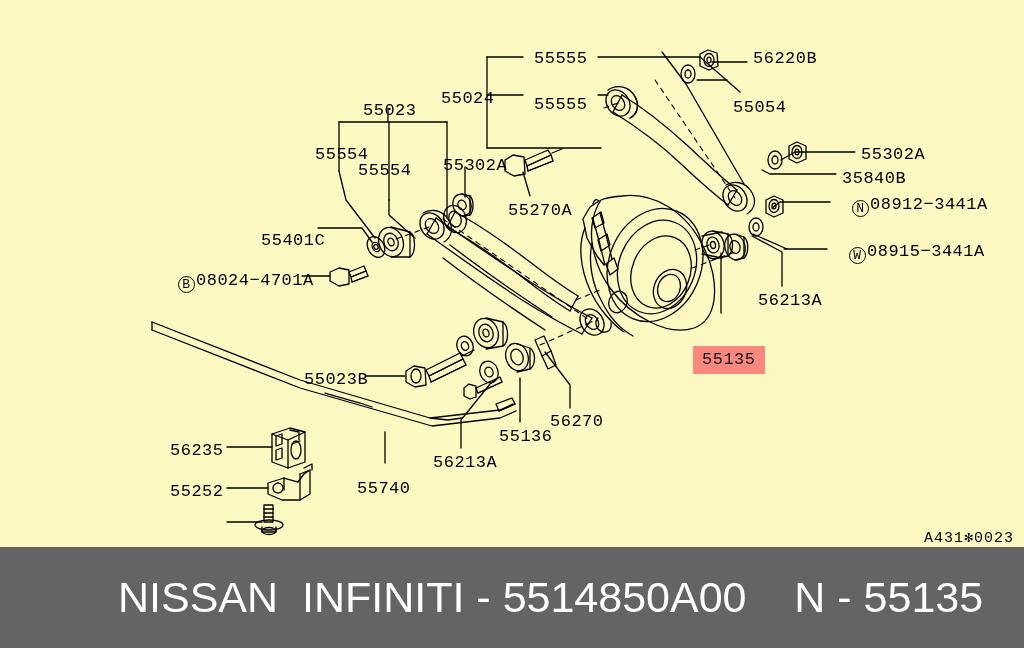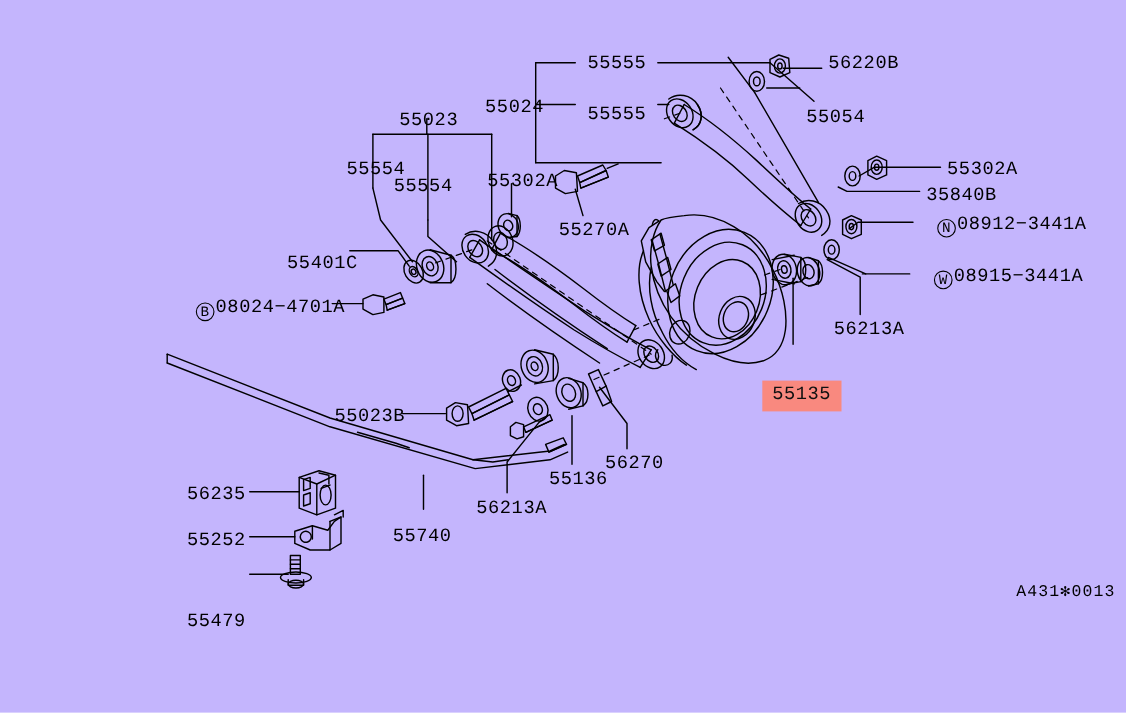--- a/index.html
+++ b/index.html
@@ -5,21 +5,21 @@
   * { box-sizing: border-box; }
   html, body {
     margin: 0; padding: 0;
     background: #ffffff;
     font-family: "Liberation Sans", sans-serif;
   }
   #page {
     position: relative;
     width: 1024px;
     height: 648px;
-    background: #c4b5fd;
+    background: #fef9c3;
     overflow: hidden;
   }
   #diagram-layer {
     position: absolute;
     left: 0; top: 0;
     width: 1024px; height: 648px;
   }
   .label {
     position: absolute;
     font-family: "Liberation Mono", "DejaVu Sans Mono", monospace;
@@ -433,16 +433,19 @@
       <div class="label" style="left: 499px; top: 428px;"><span>55136</span></div>
       <div class="label" style="left: 170px; top: 442px;"><span>56235</span></div>
       <div class="label" style="left: 433px; top: 454px;"><span>56213A</span></div>
       <div class="label" style="left: 357px; top: 480px;"><span>55740</span></div>
       <div class="label" style="left: 170px; top: 483px; text-align: right;"><span>55252</span></div>
       <div class="label" style="left: 170px; top: 517px; margin-top: 40px;"><span>55479</span></div>
     </div>
 
   <div class="label highlight" id="highlight-label" style="left: 693px; top: 318px; background: rgb(249, 137, 127); margin-top: 28px;">55135</div>
 
-  <div class="plate-code">A431✻0013</div>
-
+  <div class="plate-code">A431✻0023</div>
+
+  <div id="footer" style="background: rgb(100, 100, 100);">
+    <span id="footer-text" style="color: rgb(255, 255, 255);">NISSAN  INFINITI - 5514850A00    N - 55135</span>
+  </div>
 
 </div>
 
 </body></html>

